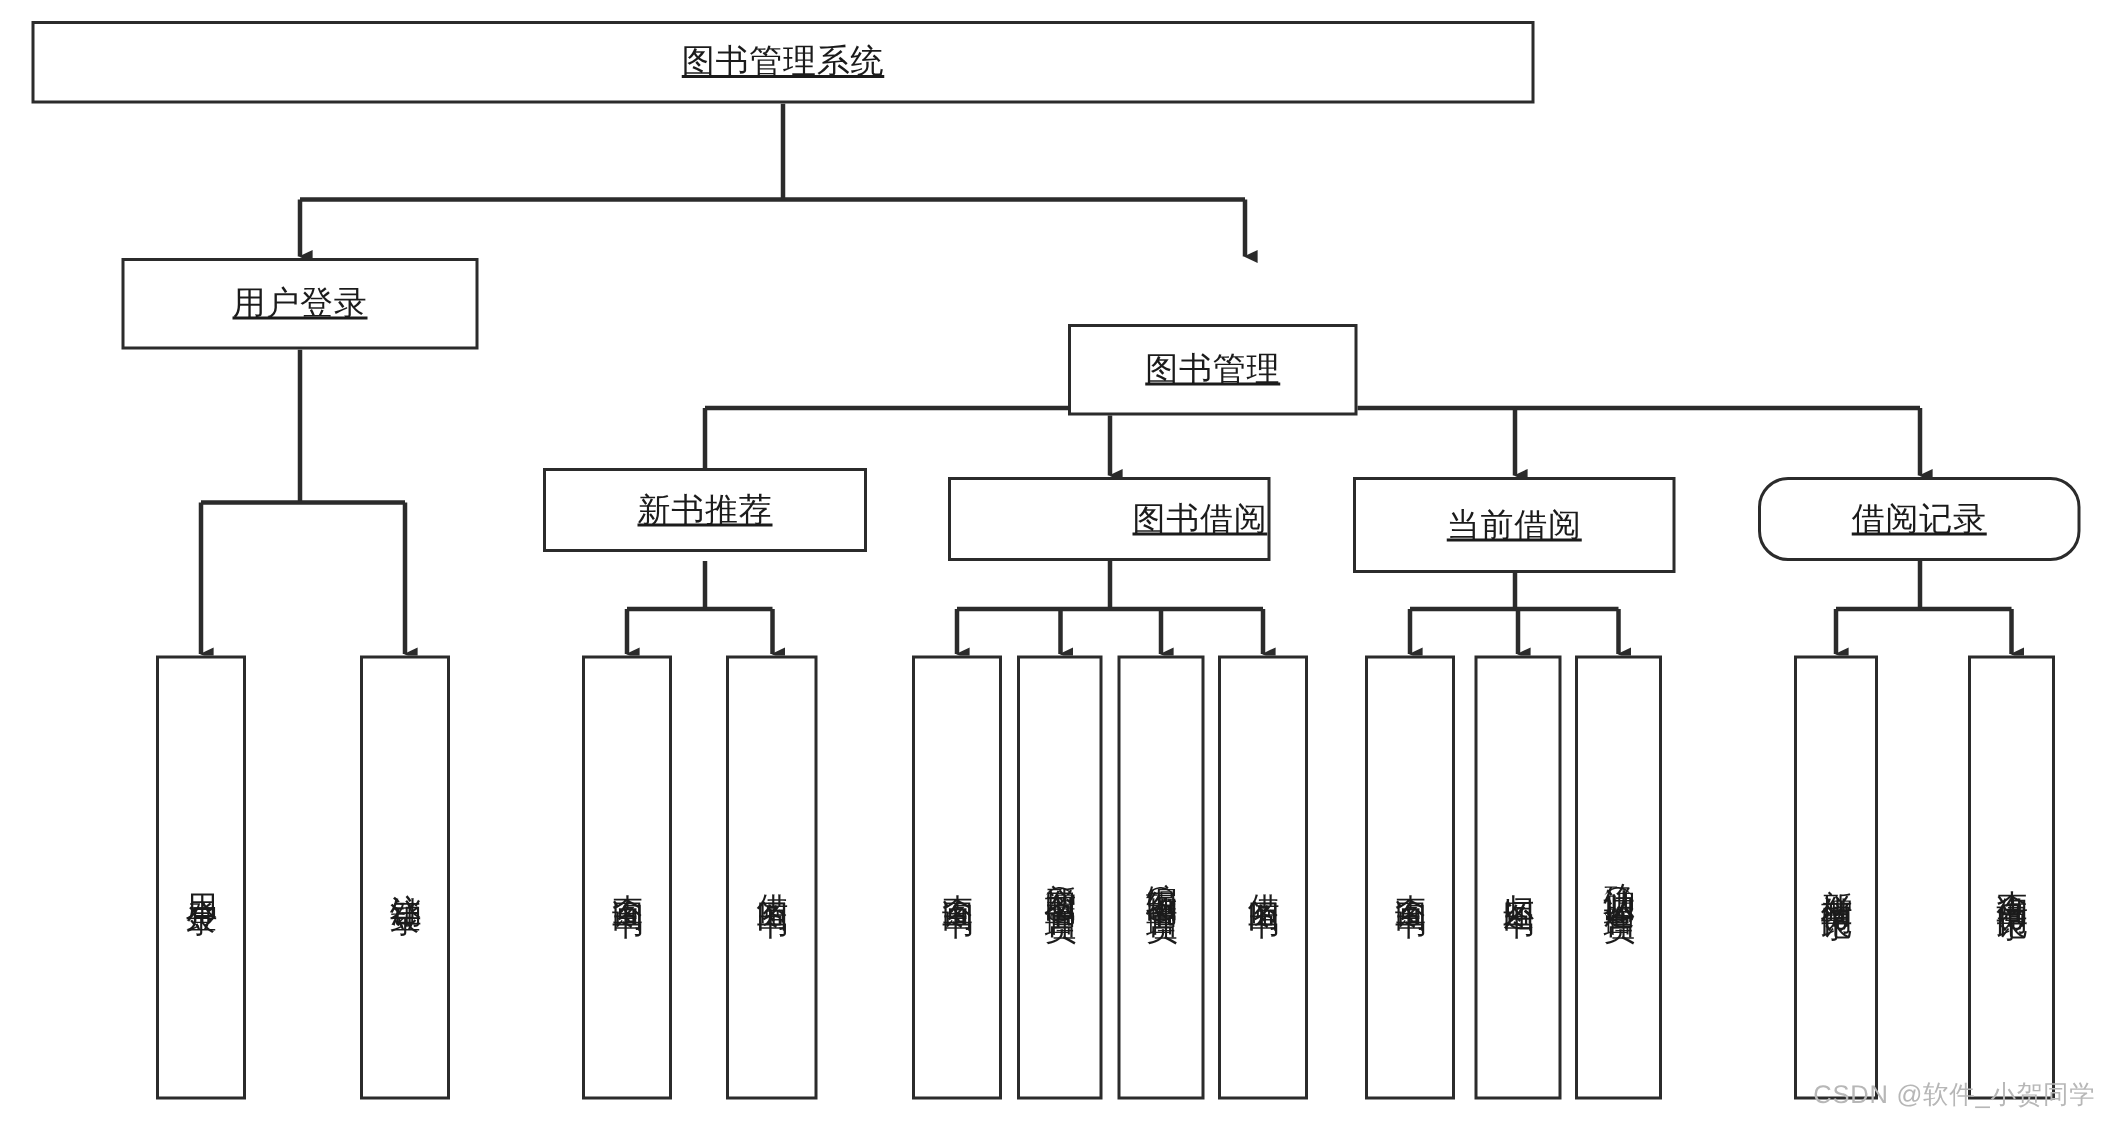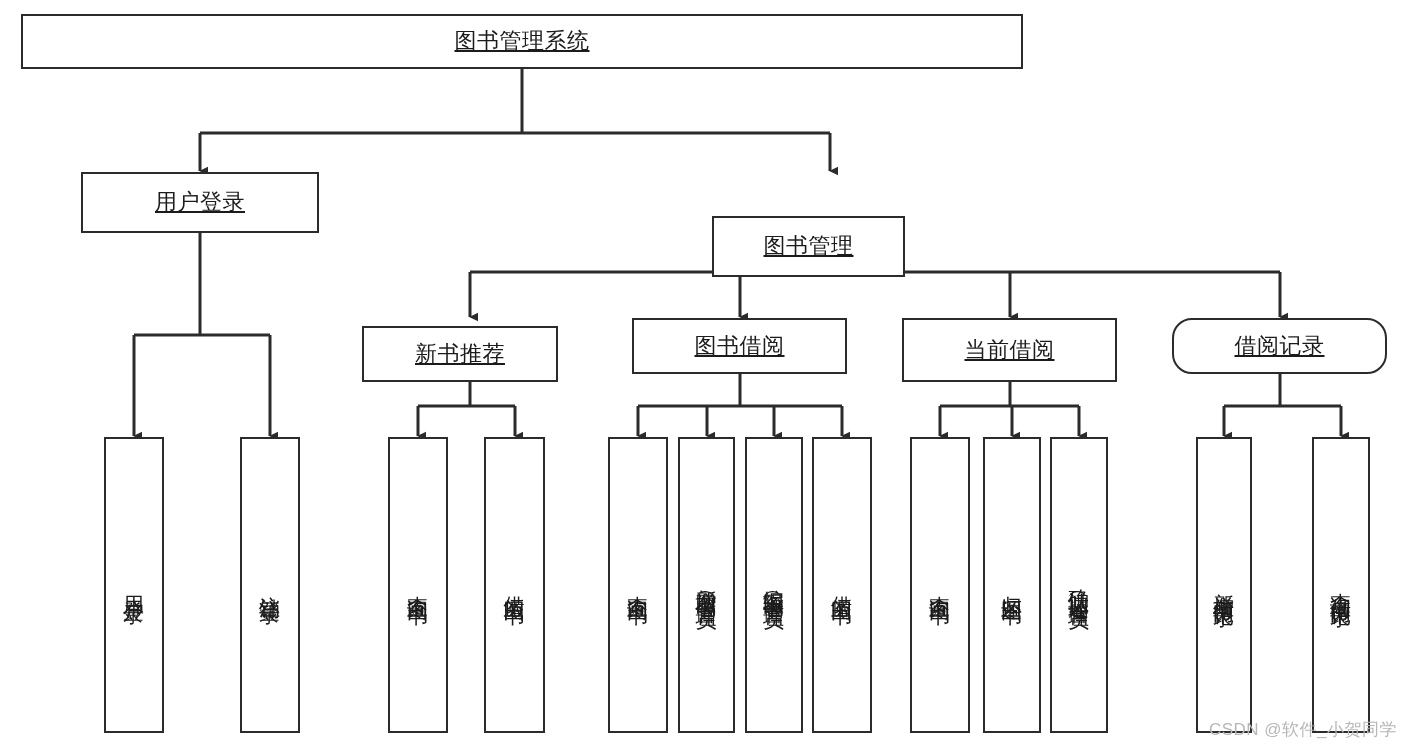--- a/index.html
+++ b/index.html
@@ -116,24 +116,24 @@
   <div id="nodes">
       <div class="node-box" style="left: 21px; top: 14px; width: 1002px; height: 55px;">
         <span class="node-label-h">图书管理系统</span>
       </div>
       <div class="node-box" style="left: 81px; top: 172px; width: 238px; height: 61px;">
         <span class="node-label-h">用户登录</span>
       </div>
       <div class="node-box" style="left: 712px; top: 172px; width: 193px; height: 61px; margin-top: 44px;">
         <span class="node-label-h">图书管理</span>
       </div>
-      <div class="node-box" style="left: 362px; top: 326px; width: 196px; height: 56px;">
+      <div class="node-box" style="left: 362px; top: 312px; width: 216px; height: 56px;">
         <span class="node-label-h">新书推荐</span>
       </div>
-      <div class="node-box" style="left: 632px; top: 318px; width: 215px; height: 56px;">
+      <div class="node-box" style="left: 632px; top: 318px; width: 215px; height: 56px; justify-content: flex-end;">
         <span class="node-label-h">图书借阅</span>
       </div>
       <div class="node-box" style="left: 902px; top: 318px; width: 215px; height: 64px;">
         <span class="node-label-h">当前借阅</span>
       </div>
       <div class="node-box" style="left: 1172px; top: 318px; width: 215px; height: 56px; border-radius: 20px;">
         <span class="node-label-h">借阅记录</span>
       </div>
       <div class="node-box vertical" style="left: 104px; top: 437px; width: 60px; height: 296px;">
         <span class="node-label-v">用户登录</span>

